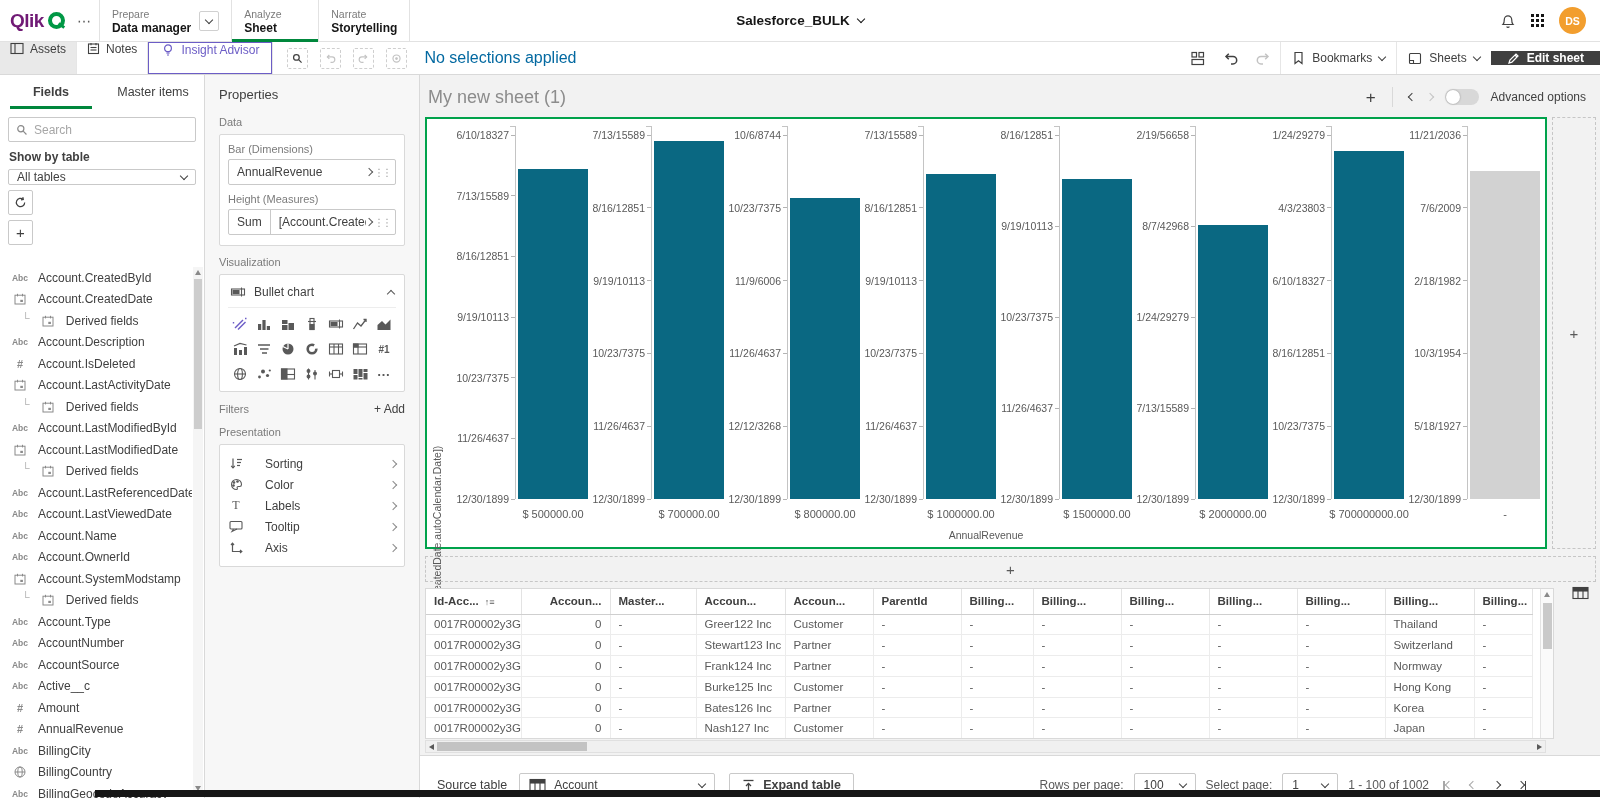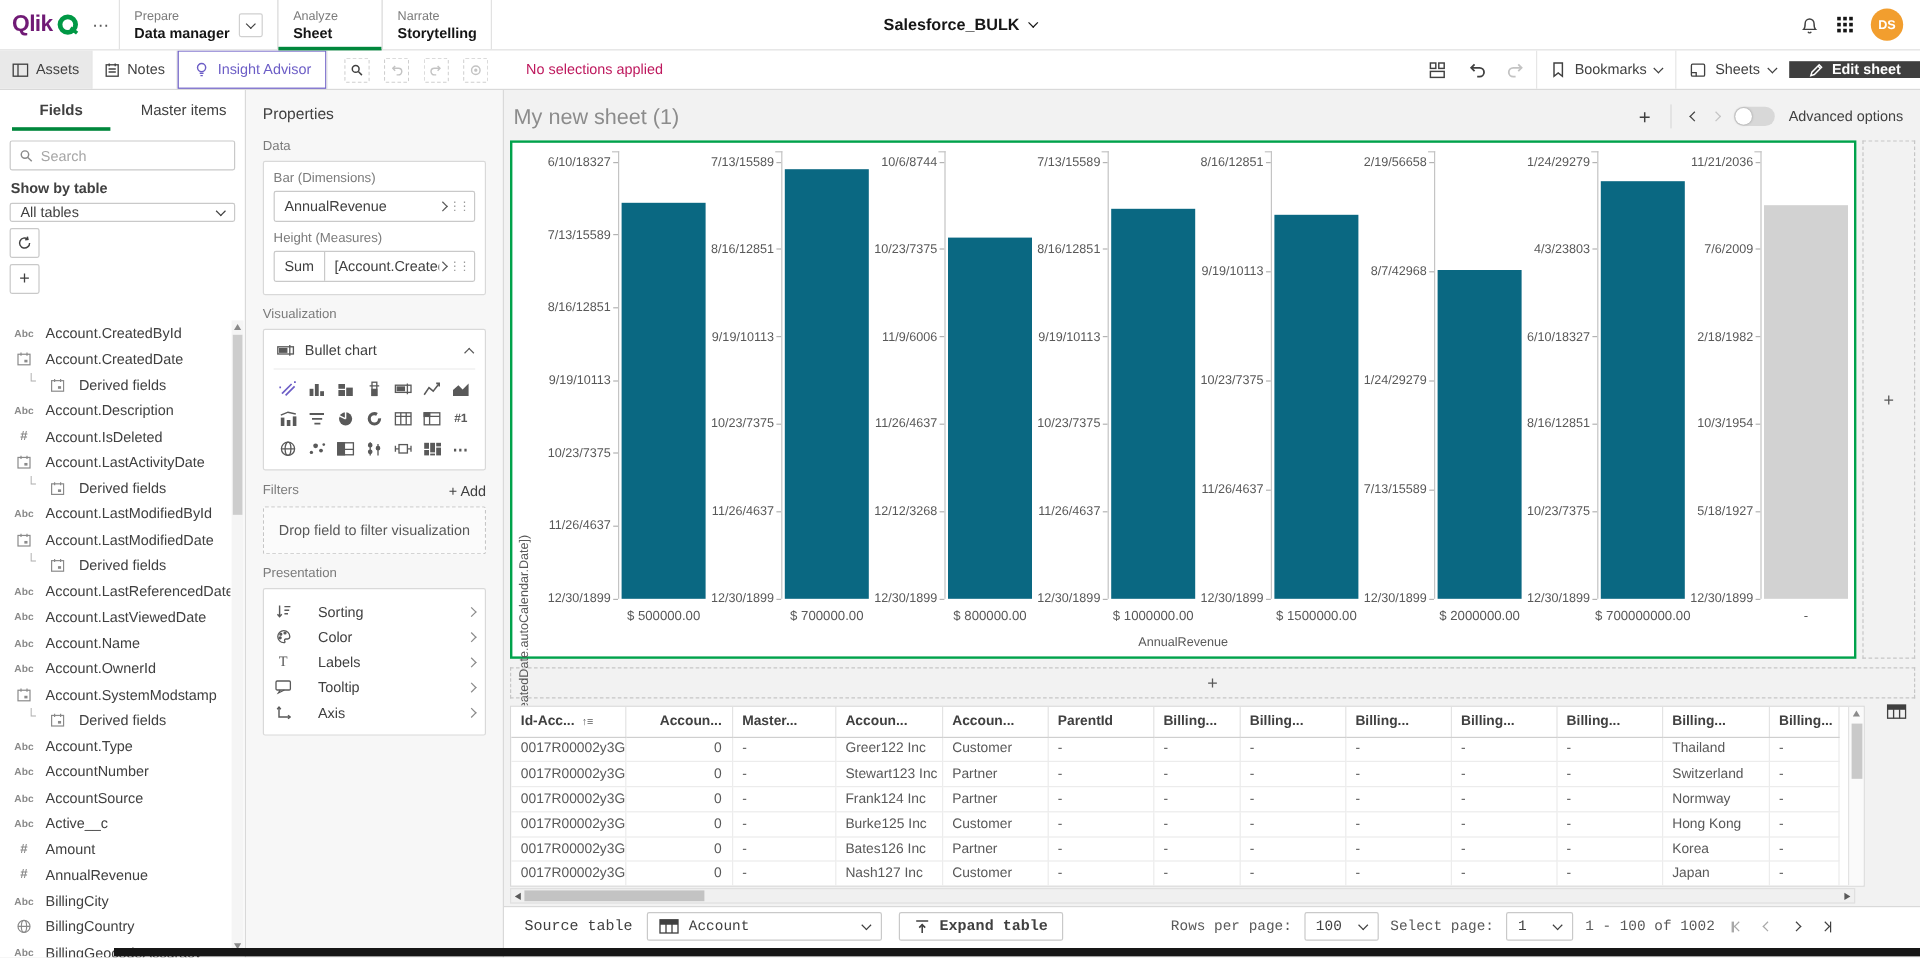--- a/index.html
+++ b/index.html
@@ -27,26 +27,26 @@
   .app-name { font-size:13.5px; font-weight:bold; color:#161616; pointer-events:auto; cursor:pointer; display:flex; align-items:center; gap:8px; }
   .topbar-right { margin-left:auto; display:flex; align-items:center; gap:14px; padding-right:14px; }
   .ask-box { width:228px; height:27px; border:1px solid #c9c9c9; border-radius:2px; display:flex; align-items:center; gap:7px; padding:0 8px; background:#fff; }
   .ask-box input { border:none; outline:none; flex:1; font-size:12px; font-family:inherit; color:#404040; }
   .ask-box input::placeholder { color:#a6a6a6; }
   .avatar { width:27px; height:27px; border-radius:50%; background:#f29e2e; color:#fff; font-size:10.5px; font-weight:bold; display:flex; align-items:center; justify-content:center; cursor:pointer; }
   .tb-icon { cursor:pointer; display:flex; align-items:center; }
 
   
   .toolbar { height:33px; background:#fff; border-bottom:1px solid #d9d9d9; display:flex; align-items:stretch; }
-  .tb-btn { display:flex; align-items:center; gap:6px; padding:0 10px; font-size:12px; color:#404040; cursor:pointer; border-right:1px solid #e6e6e6; }
+  .tb-btn { display:flex; gap:6px; padding:0 10px; font-size:12px; color:#404040; cursor:pointer; border-right:1px solid #e6e6e6; }
   .tb-btn.assets { background:#e9e9e9; }
   .tb-btn.ia { border:1px solid #6c5dc6; color:#6c5dc6; margin:0; padding:0 12px; border-right:1px solid #6c5dc6; }
   .sel-group { display:flex; align-items:center; gap:12px; padding:0 14px; border-left:1px solid #e6e6e6; }
   .sel-btn { width:21px; height:21px; border:1px dashed #cfcfcf; border-radius:2px; display:flex; align-items:center; justify-content:center; cursor:pointer; }
-  .sel-status { color:#be185d; font-size:12px; margin-left:19px; }
+  .sel-status { color:#0369a1; font-size:16px; margin-left:5px; }
   .toolbar-right { margin-left:auto; display:flex; align-items:center; }
   .icon-btn { padding:0 9px; display:flex; align-items:center; cursor:pointer; height:100%; }
   .vdiv { width:1px; height:20px; background:#d9d9d9; margin:0 4px; }
   .tb-dd { display:flex; align-items:center; gap:7px; padding:0 11px; cursor:pointer; font-size:12px; color:#404040; height:100%; border-left:1px solid #e6e6e6; }
   .edit-sheet { background:#3f3f3f; color:#fff; display:flex; align-items:center; gap:7px; padding:0 16px; font-size:12px; font-weight:bold; cursor:pointer; }
 
   
   .main { display:flex; height:723px; }
 
   
@@ -130,21 +130,21 @@
   table.grid .num { text-align:right; }
   .sort-ic { font-size:9px; color:#595959; margin-left:6px; }
   .tbl-vscroll { position:absolute; right:0; top:0; bottom:0; width:13px; border-left:1px solid #e3e3e3; background:#fafafa; }
   .tbl-vscroll .thumb { position:absolute; top:14px; left:2px; width:9px; height:46px; background:#c9c9c9; }
   .tbl-hscroll { position:absolute; left:5px; top:665px; width:1121px; height:13px; background:#f0f0f0; border:1px solid #e0e0e0; }
   .tbl-hscroll .thumb { position:absolute; left:11px; top:1px; height:9px; width:150px; background:#c3c3c3; }
   .hs-arrow { position:absolute; top:2.5px; width:0; height:0; border-top:3.5px solid transparent; border-bottom:3.5px solid transparent; }
   .hs-arrow.left { left:3px; border-right:5px solid #595959; }
   .hs-arrow.right { right:3px; border-left:5px solid #595959; }
 
-  .tbl-footer { position:absolute; left:0; right:0; top:680px; height:43px; background:#fff; border-top:1px solid #d9d9d9; display:flex; align-items:flex-start; padding:3px 14px 0 17px;font-family:Liberation Mono, monospace; }
+  .tbl-footer { position:absolute; left:0; right:0; top:680px; height:43px; background:#fff; border-top:1px solid #d9d9d9; display:flex; align-items:flex-end; padding:17px 14px 0 17px; }
   .tf-inner { display:flex; align-items:center; height:26px; width:100%; }
   .tf-label { font-size:12.5px; color:#404040; margin-right:12px; }
   .tf-select { height:24px; border:1px solid #c9c9c9; border-radius:2px; background:#fff; display:flex; align-items:center; gap:8px; padding:0 9px; cursor:pointer; color:#404040; }
   .tf-select.src { width:196px; }
   .tf-select .grow { flex:1; }
   .expand-btn { height:24px; border:1px solid #c9c9c9; border-radius:2px; background:#fff; display:flex; align-items:center; gap:8px; padding:0 12px; margin-left:14px; font-size:12.5px; font-weight:bold; color:#404040; cursor:pointer; }
   .tf-right { margin-left:auto; display:flex; align-items:center; gap:10px; margin-right:56px; }
   .pag-ic { display:flex; align-items:center; gap:1px; padding:0 4px; cursor:pointer; }
   .pag-ic .bar { width:1.5px; height:9px; background:currentColor; }
   .dim { color:#a8a8a8; } .dark { color:#404040; }
@@ -702,21 +702,20 @@
           </span>
           <span class="viz-cell">
             <span style="font-size:13px;color:#595959;letter-spacing:1px">⋯</span>
           </span>
         </div>
     </div>
     <div class="sec-label">
       <span>Filters</span>
       <span class="addlink">+ Add</span>
     </div>
-    <div class="drop-zone">Drop field to filter visualization</div>
     <div class="sec-label">Presentation</div>
     <div class="pbox" id="presentation-list">
         <div class="pres-row">
           <span style="width:16px;display:flex;justify-content:center">
             <svg width="14" height="13" viewBox="0 0 14 13" fill="none" stroke="#595959" stroke-width="1.2">
               <line x1="4" y1="1.5" x2="4" y2="10.5"></line>
               <polyline points="2.2,8.8 4,10.8 5.8,8.8"></polyline>
               <line x1="8" y1="2.5" x2="13" y2="2.5"></line>
               <line x1="8" y1="5.5" x2="12" y2="5.5"></line>
               <line x1="8" y1="8.5" x2="11" y2="8.5"></line>

